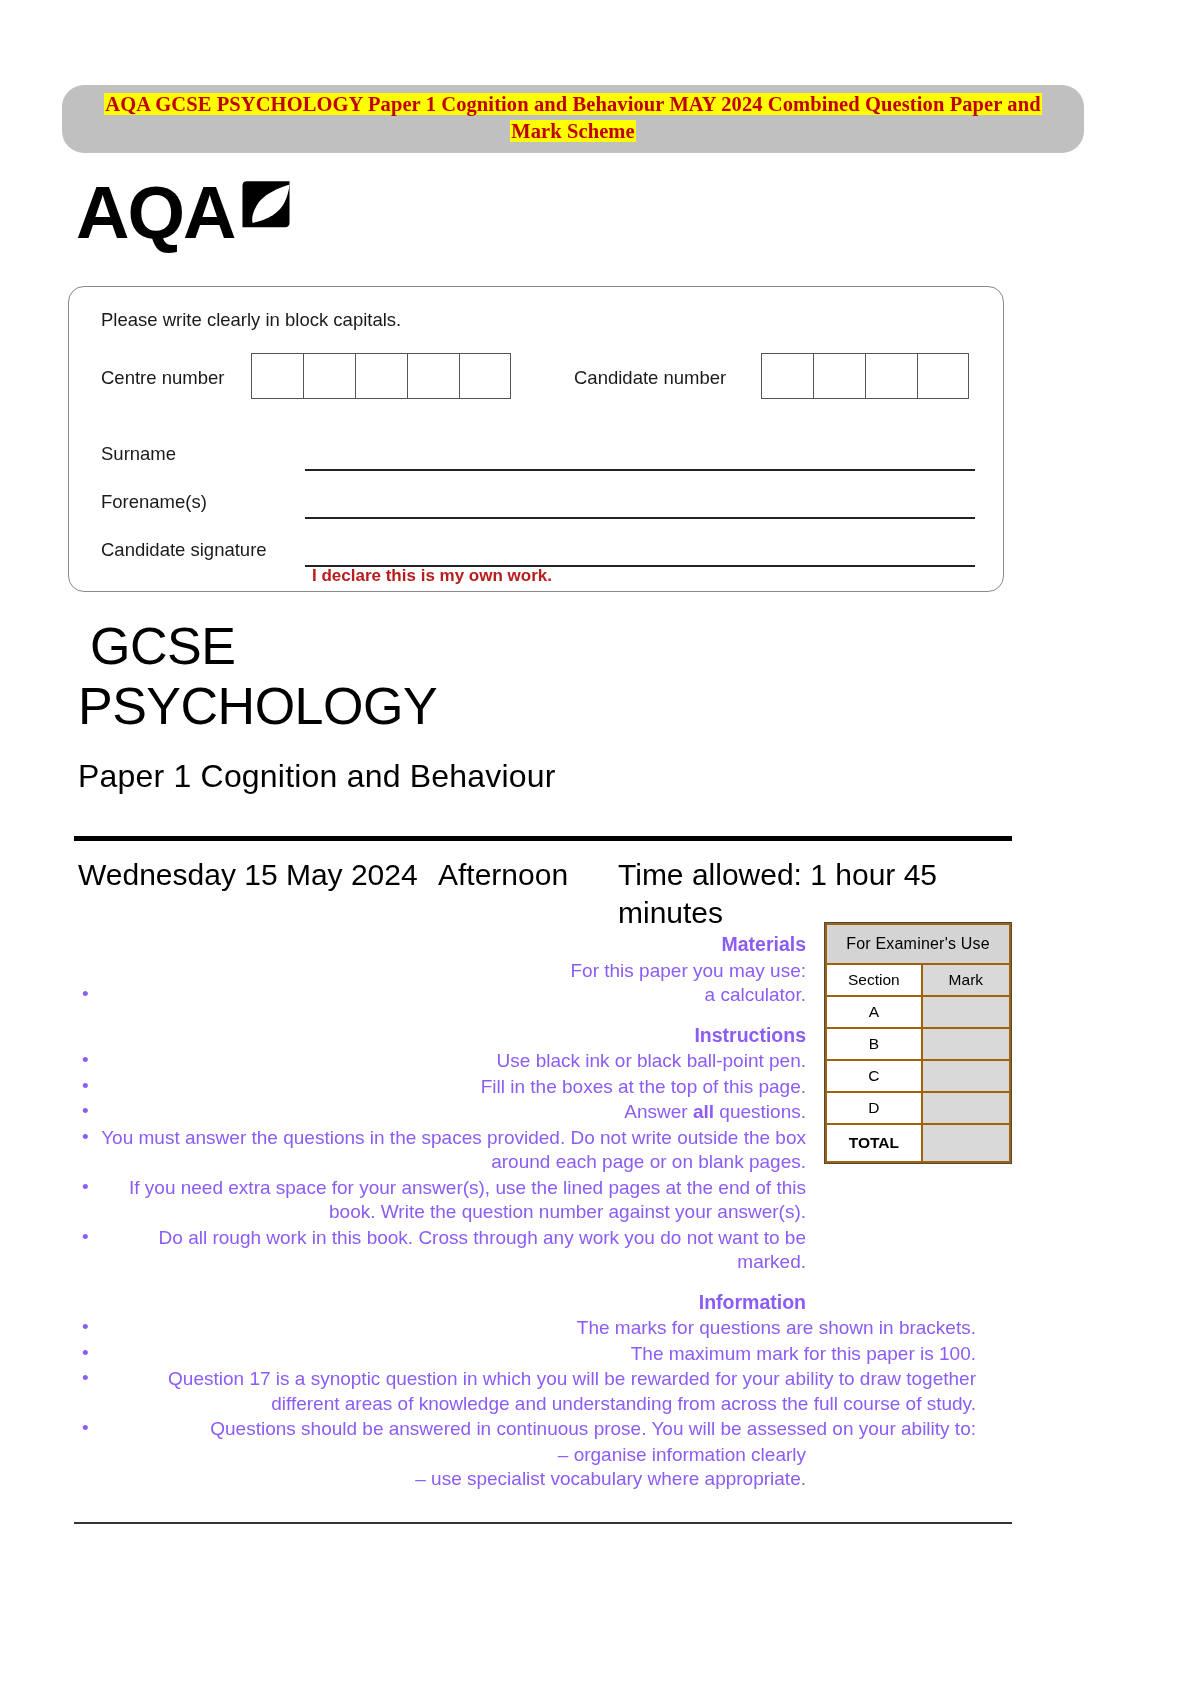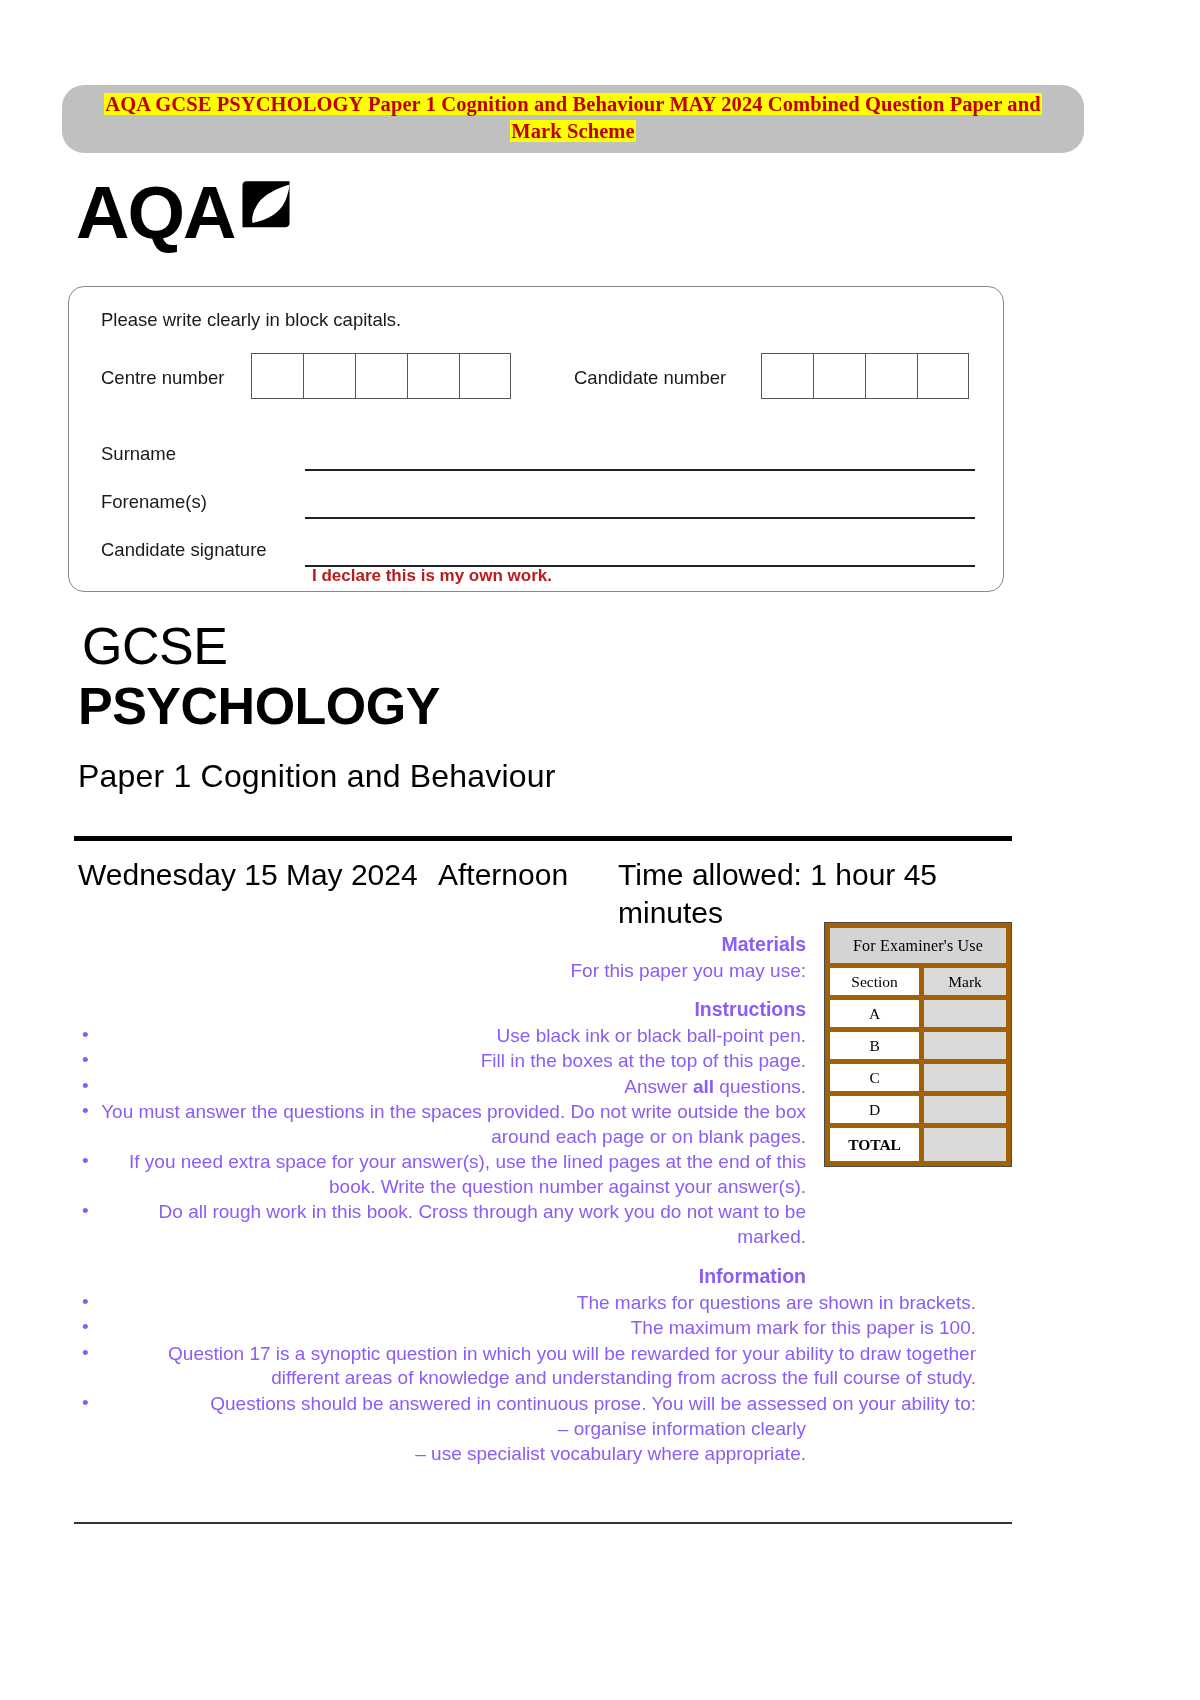--- a/index.html
+++ b/index.html
@@ -108,32 +108,32 @@
     position: absolute;
     left: 312px; top: 566px;
     font-size: 17px;
     font-weight: bold;
     color: #b91c1c;
   }
 
   
   .t-gcse {
     position: absolute;
-    left: 82px; top: 618px;
+    left: 90px; top: 618px;
     font-size: 52px;
     line-height: 56px;
     font-weight: normal;
     letter-spacing: -0.5px;
   }
   .t-subject {
     position: absolute;
     left: 78px; top: 678px;
     font-size: 52px;
     line-height: 56px;
-    font-weight: bold;
+    font-weight: normal;
     letter-spacing: -0.5px;
   }
   .t-paper {
     position: absolute;
     left: 78px; top: 756px;
     font-size: 32px;
     line-height: 40px;
     letter-spacing: 0.2px;
   }
 
@@ -194,25 +194,24 @@
   .extable {
     position: absolute;
     left: 824px; top: 922px;
     width: 188px;
     border: 1.5px solid #4a4a4a;
     border-collapse: collapse;
     font-size: 15.5px;
   }
   .extable table { border-collapse: collapse; width: 100%; }
   .extable td {
-    border: 5px solid #a16207;
+    border: 2px solid #a16207;
     text-align: center;
     height: 32px;
     padding: 0;
-    font-family: Liberation Serif, serif;
   }
   .ex-title {
     background: #d4d4d4;
     height: 40px !important;
     font-size: 16px;
     letter-spacing: 0.2px;
   }
   .ex-hdr-section { background: #ffffff; }
   .ex-hdr-mark { background: #d9d9d9; }
   .ex-sec { background: #ffffff; width: 52%; }
@@ -293,20 +292,23 @@
   <div class="daterow">
     <div class="d1">Wednesday 15 May 2024</div>
     <div class="d2">Afternoon</div>
     <div class="d3">Time allowed: 1 hour 45 minutes</div>
   </div>
 
   <div class="content">
 
     <div class="sec-head">Materials</div>
     <p class="plain">For this paper you may use:</p>
+    <ul class="bul">
+      <li>a calculator.</li>
+    </ul>
 
     <div class="gap"></div>
 
     <div class="sec-head">Instructions</div>
     <ul class="bul">
       <li>Use black ink or black ball-point pen.</li>
       <li>Fill in the boxes at the top of this page.</li>
       <li>Answer <span class="strongtext">all</span> questions.</li>
       <li>You must answer the questions in the spaces provided. Do not write outside the box around each page or on blank pages.</li>
       <li>If you need extra space for your answer(s), use the lined pages at the end of this book.  Write the question number against your answer(s).</li>

